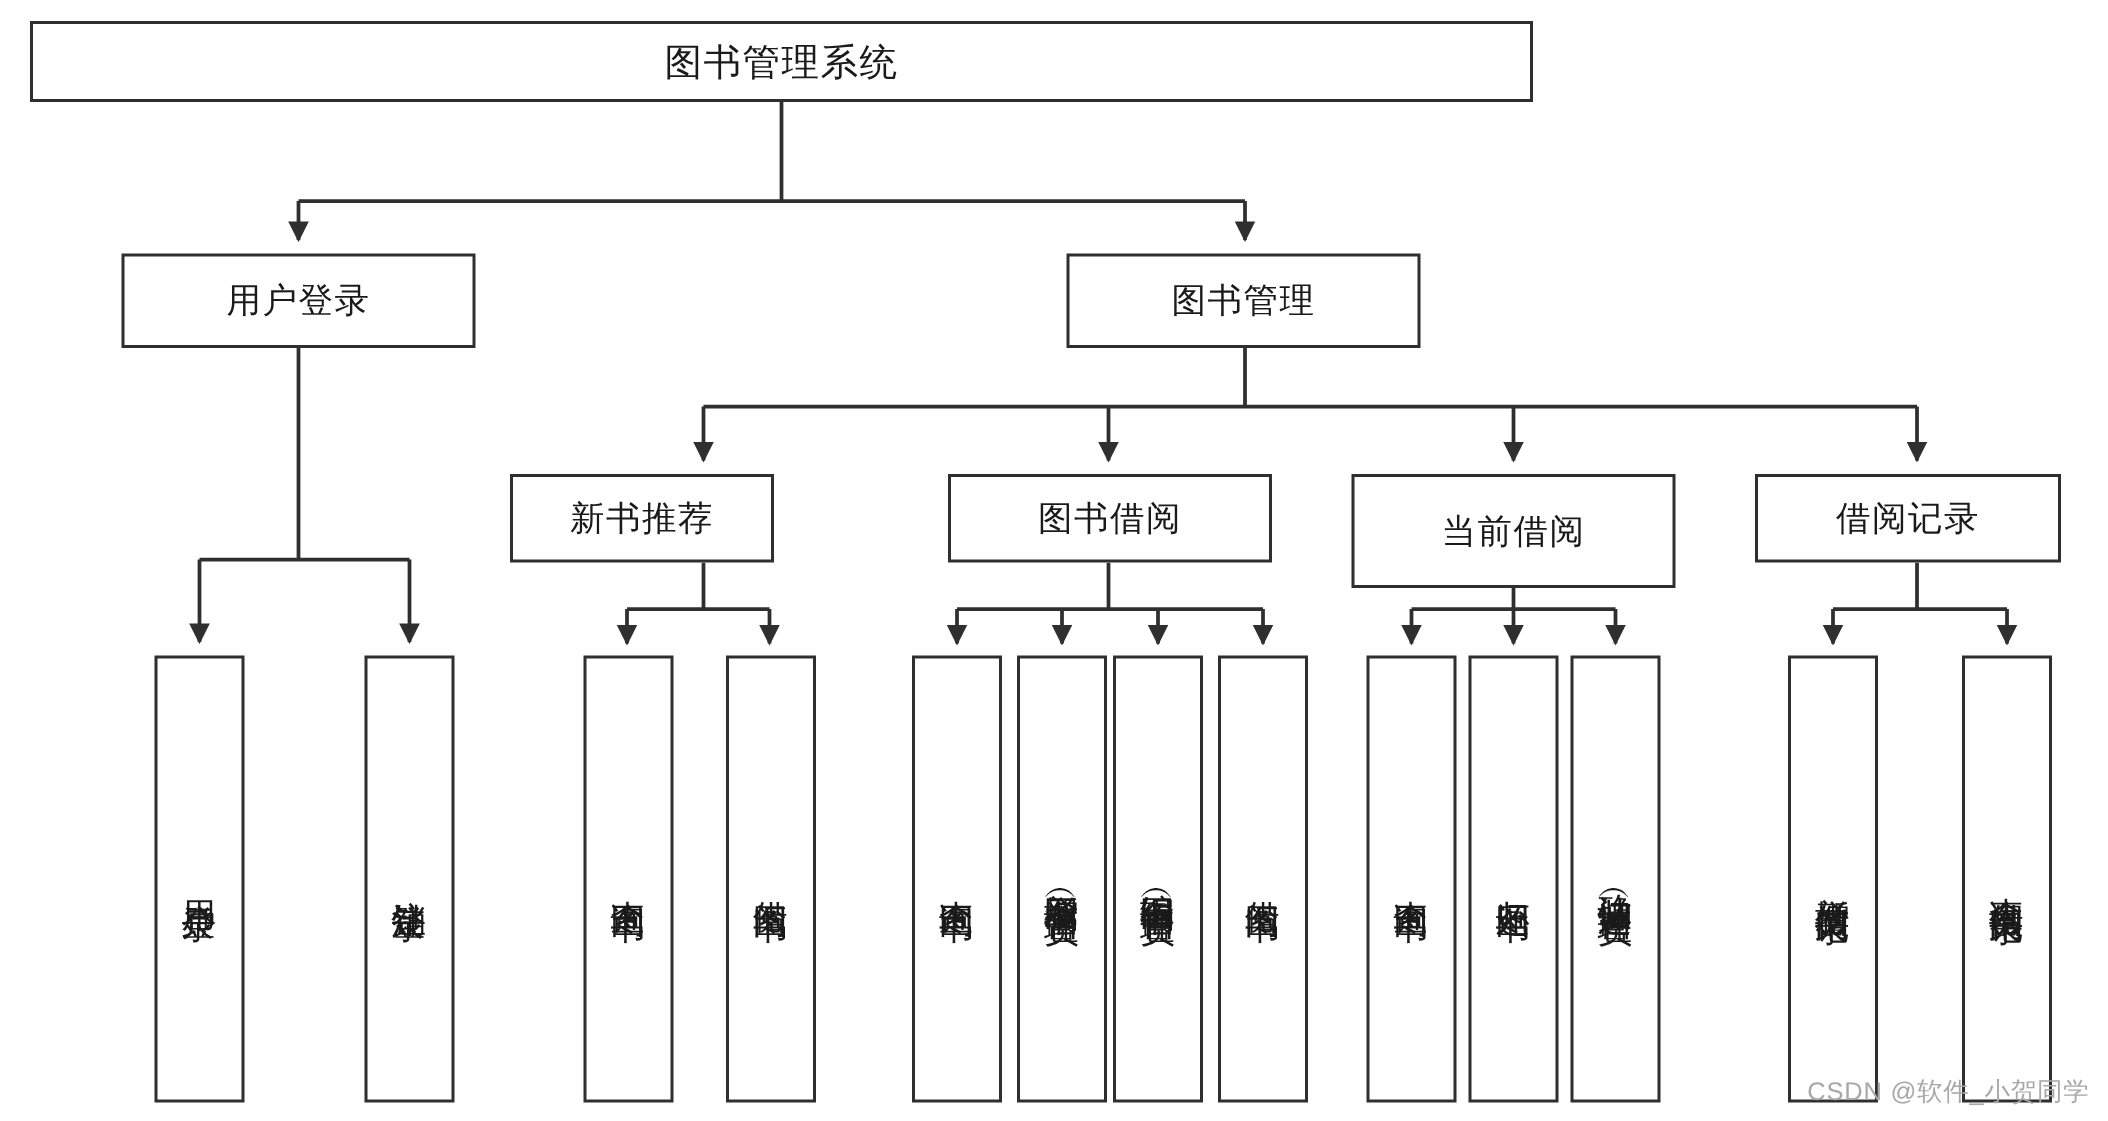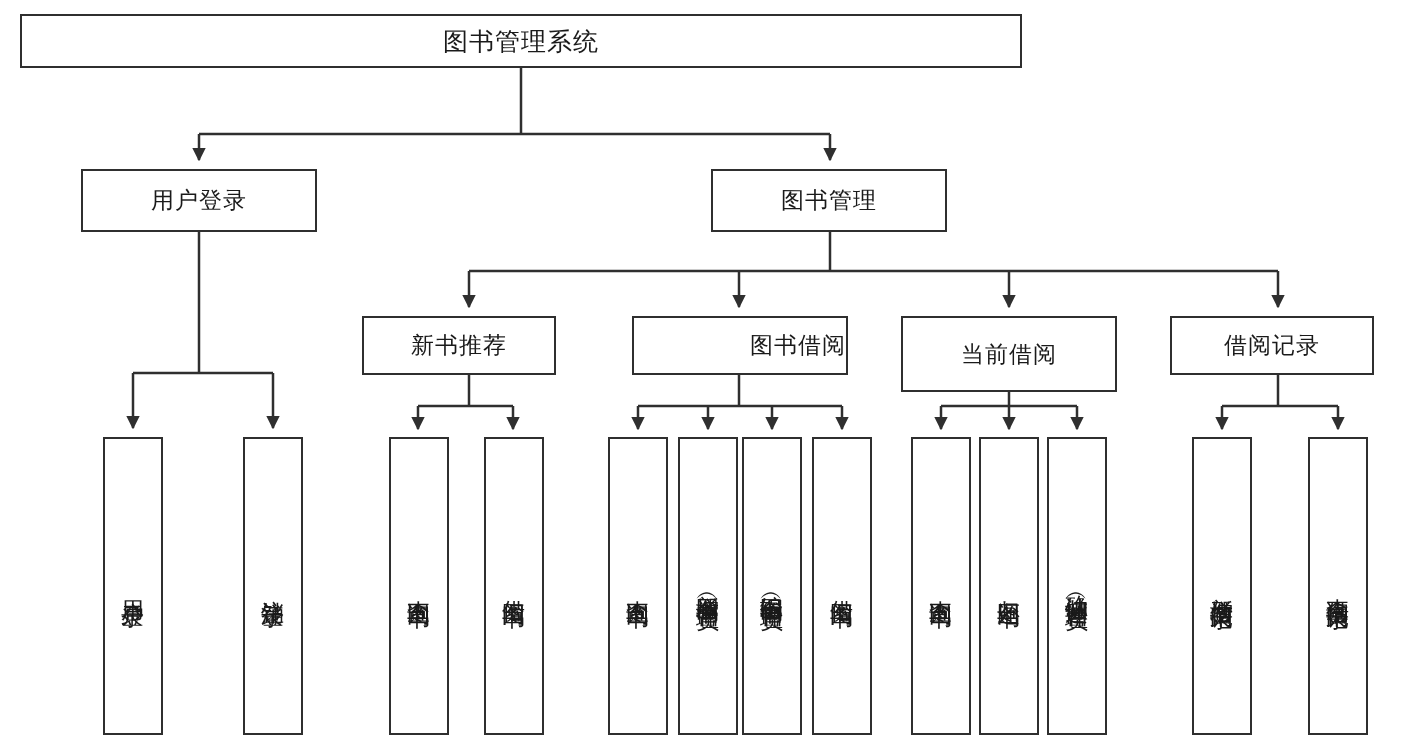--- a/index.html
+++ b/index.html
@@ -128,24 +128,24 @@
     <span class="label">图书管理系统</span>
   </div>
 
   <div class="node horiz" style="left:81px; top:169px; width:236px; height:63px;">
     <span class="label">用户登录</span>
   </div>
   <div class="node horiz" style="left:711px; top:169px; width:236px; height:63px;">
     <span class="label">图书管理</span>
   </div>
 
-  <div class="node horiz" style="left:362px; top:316px; width:194px; height:59px;text-align:right;">
+  <div class="node horiz" style="left:340px; top:316px; width:176px; height:59px;text-align:right;">
     <span class="label">新书推荐</span>
   </div>
-  <div class="node horiz" style="left:632px; top:316px; width:216px; height:59px;justify-content:flex-end;">
+  <div class="node horiz" style="left:632px; top:316px; width:216px; height:59px;">
     <span class="label">图书借阅</span>
   </div>
   <div class="node horiz" style="left:901px; top:316px; width:216px; height:76px;">
     <span class="label">当前借阅</span>
   </div>
   <div class="node horiz" style="left:1170px; top:316px; width:204px; height:59px;">
     <span class="label">借阅记录</span>
   </div>
 
   <div class="node vert" style="left:103px; top:437px; width:60px; height:298px;">
@@ -185,14 +185,15 @@
     <span class="label">确认归还（管理员）</span>
   </div>
 
   <div class="node vert" style="left:1192px; top:437px; width:60px; height:298px;">
     <span class="label">新增借阅记录</span>
   </div>
   <div class="node vert" style="left:1308px; top:437px; width:60px; height:298px;">
     <span class="label">查询借阅记录</span>
   </div>
 
+  <div id="watermark">CSDN @软件_小贺同学</div>
 
 </div>
 
 </body></html>

